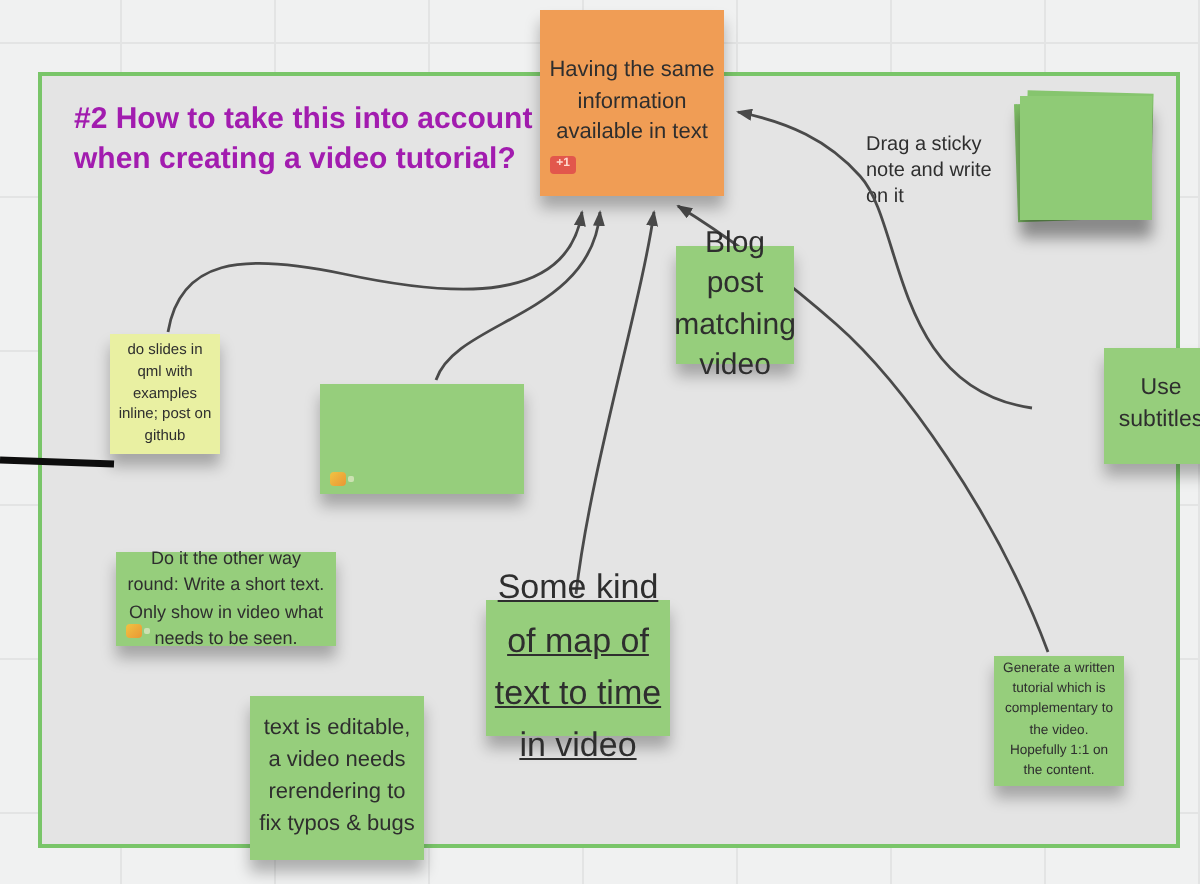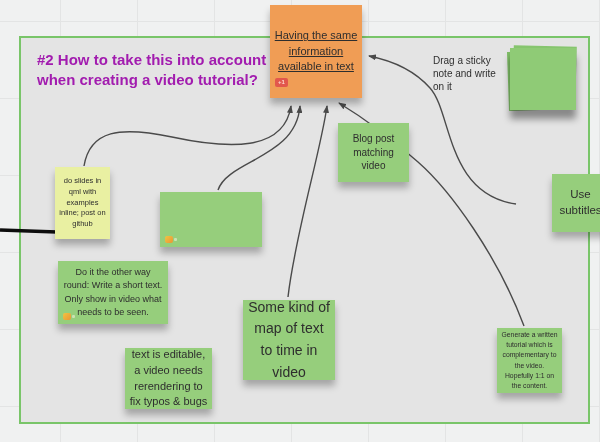--- a/index.html
+++ b/index.html
@@ -15,40 +15,40 @@
   }
   .frame{
     position:absolute;left:19px;top:36px;width:571px;height:388px;
     background:#e4e4e4;border:2px solid #79c569;box-sizing:border-box;
   }
   .frame-title{
     position:absolute;left:37px;top:50px;width:245px;
     font-size:15px;font-weight:bold;color:#a21caf;line-height:1.3;
   }
   .hint{
-    position:absolute;left:433px;top:54px;width:72px;
+    position:absolute;left:433px;top:66px;width:72px;
     font-size:10px;color:#2f2f2f;line-height:1.3;
   }
   .note{
     position:absolute;box-sizing:border-box;
     display:flex;align-items:center;justify-content:center;text-align:center;
     color:#2e2e2e;box-shadow:0 6px 7px rgba(0,0,0,0.28);
     padding:4px;z-index:3;
   }
   .green{background:#96ce7c;}
-  .orange{background:#f09d55;text-decoration:underline;}
+  .orange{background:#f09d55;}
   .yellow{background:#e9f0a2;}
   .note-having{left:270px;top:5px;width:92px;height:93px;font-size:11px;line-height:1.4;z-index:4;}
-  .note-blog{left:338px;top:123px;width:71px;height:59px;font-size:10px;line-height:1.35;}
+  .note-blog{left:338px;top:123px;width:59px;height:59px;font-size:15px;line-height:1.35;}
   .note-subtitles{left:518px;top:174px;width:57px;height:58px;font-size:11.5px;line-height:1.35;margin-left:34px;}
-  .note-slides{left:55px;top:167px;width:55px;height:72px;font-size:7.5px;line-height:1.45;}
+  .note-slides{left:55px;top:167px;width:55px;height:60px;font-size:7.5px;line-height:1.45;}
   .note-write{left:160px;top:192px;width:102px;height:55px;font-size:17px;line-height:1.5;}
-  .note-otherway{left:58px;top:261px;width:110px;height:63px;font-size:9px;line-height:1.5;}
-  .note-map{left:243px;top:300px;width:92px;height:80px;font-size:14px;line-height:1.55;}
-  .note-editable{left:125px;top:348px;width:87px;height:61px;font-size:11px;line-height:1.45;z-index:5;}
+  .note-otherway{left:58px;top:276px;width:110px;height:47px;font-size:9px;line-height:1.5;}
+  .note-map{left:243px;top:300px;width:92px;height:68px;font-size:17px;line-height:1.55;text-decoration:underline;}
+  .note-editable{left:125px;top:348px;width:87px;height:82px;font-size:11px;line-height:1.45;z-index:5;}
   .note-generate{left:497px;top:328px;width:65px;height:65px;font-size:6.8px;line-height:1.5;}
   .tag-badge{
     position:absolute;left:5px;bottom:11px;width:13px;height:9px;
     background:#e2574c;border-radius:2px;color:#ffd9ce;
     font-size:6px;line-height:9px;text-align:center;font-weight:bold;
   }
   .reaction{
     position:absolute;left:5px;bottom:4px;width:8px;height:7px;border-radius:2px;
     background:linear-gradient(135deg,#f6c33f,#ef9431);opacity:.95;
   }

